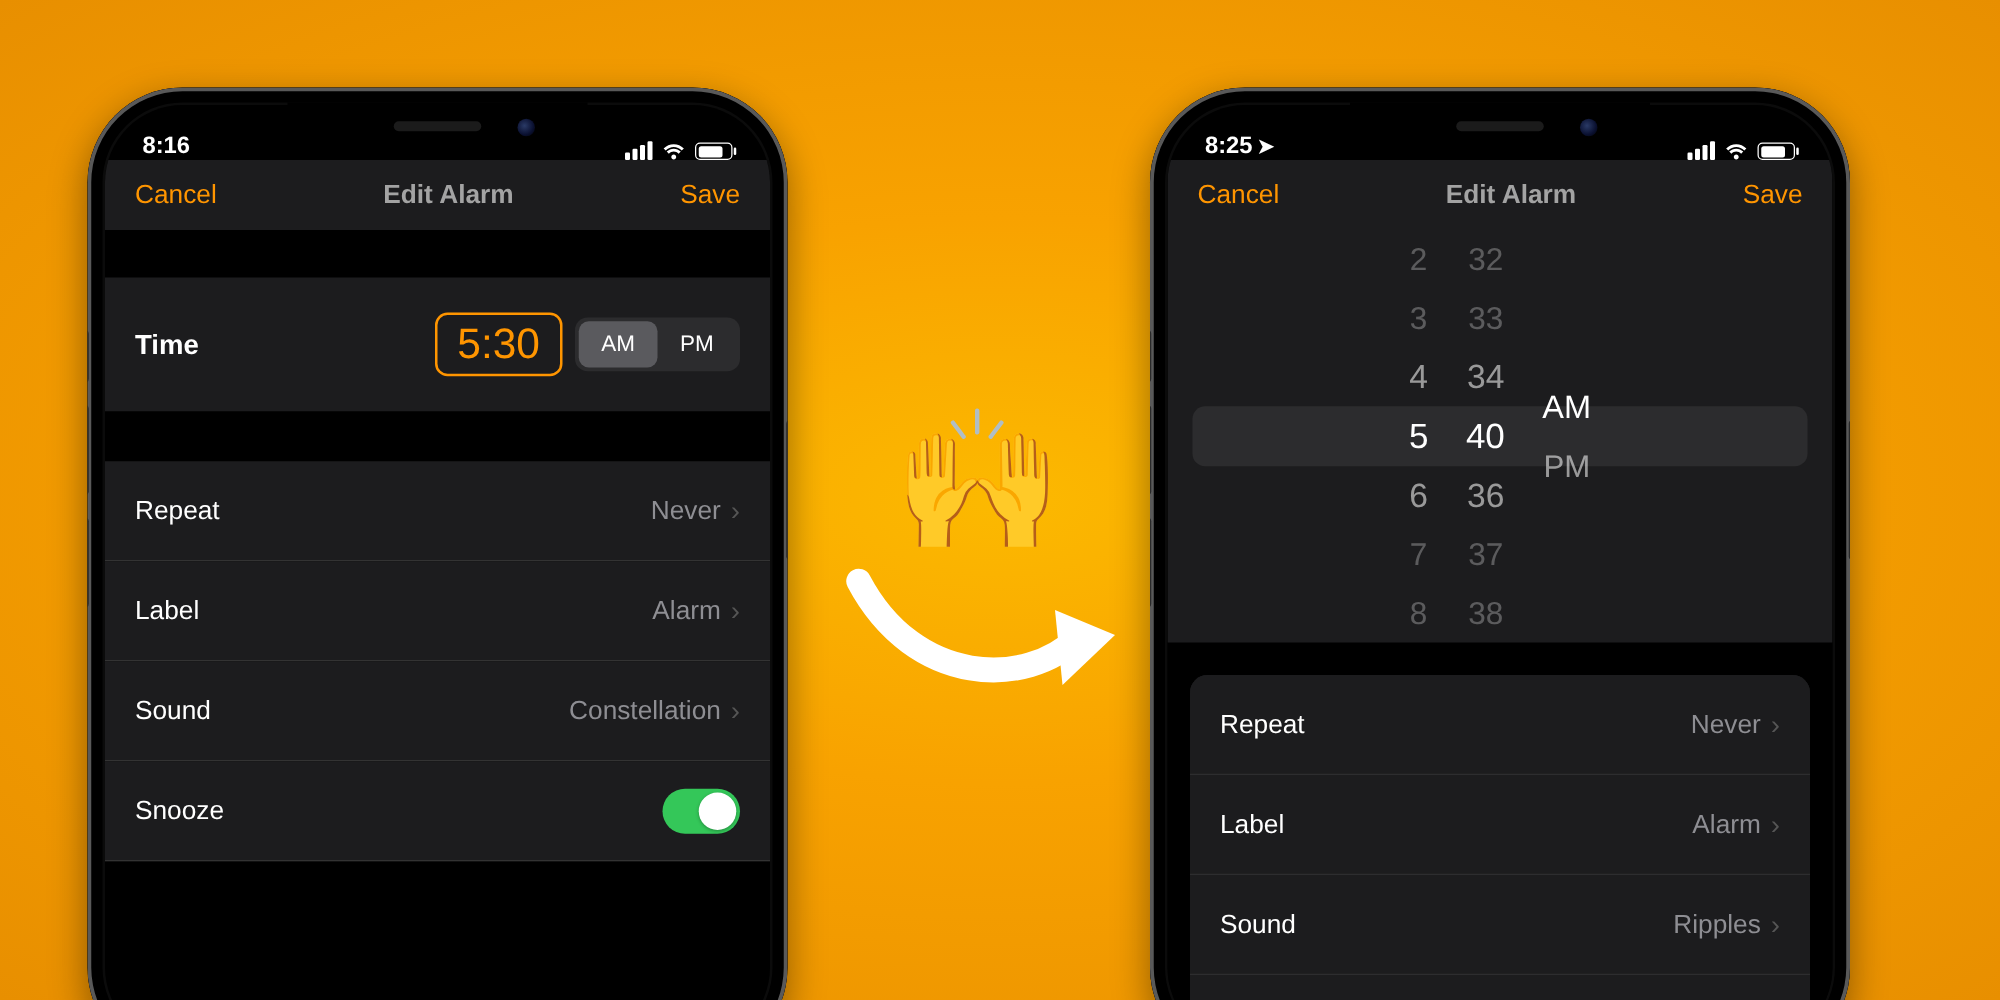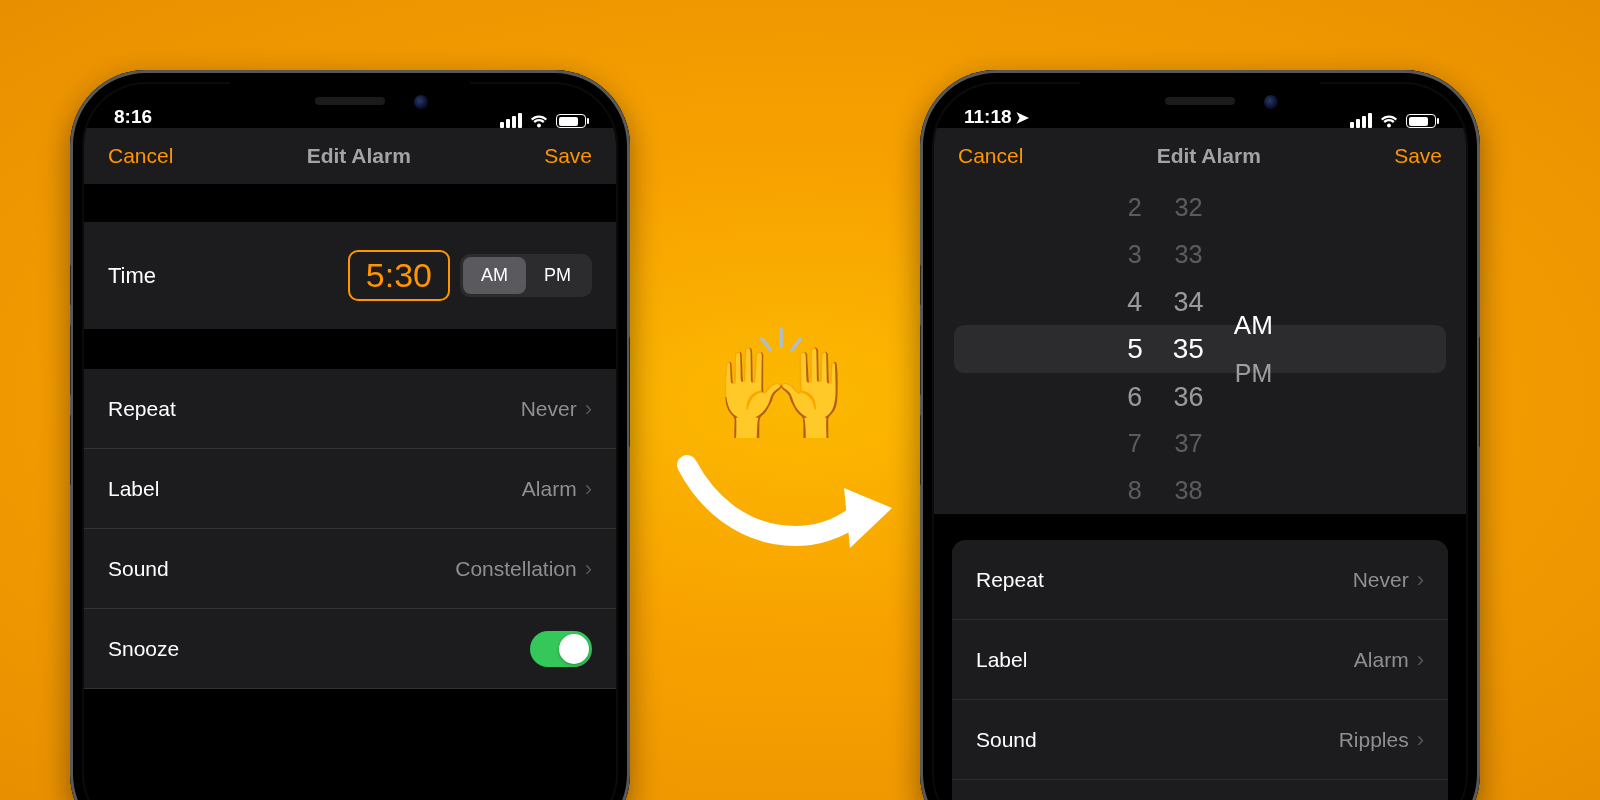--- a/index.html
+++ b/index.html
@@ -68,21 +68,21 @@
     padding:0 24px; background:#1c1c1e; font-size:21px;
   }
   .nav .title{ font-weight:600; color:#a3a3a3; }
   .nav .btn{ color:#ff9500; }
   .divider{ height:38px; background:#000;}
   
   .time-row{
     padding:28px 24px; background:#1c1c1e;
     display:flex; align-items:center; justify-content:space-between;
   }
-  .time-row .lbl{ font-size:22px; font-weight:400; }
+  .time-row .lbl{ font-size:22px; font-weight:700; }
   .time-ctrls{ display:flex; align-items:center; gap:10px;}
   .time-val{
     border:2px solid #ff9500; border-radius:10px;
     padding:4px 16px; font-size:34px; color:#ff9500; font-weight:500;
     font-variant-numeric:tabular-nums;
     background:#1c1c1e;
     position:relative;
   }
   .segment{ display:flex; background:#2c2c2e; border-radius:10px; padding:3px;}
   .seg-opt{ padding:8px 18px; font-size:18px; color:#fff; border-radius:8px;}
@@ -226,21 +226,21 @@
     <span class="side-btn btn-l2"></span>
   <span class="side-btn btn-l3"></span>
     <span class="side-btn btn-r"></span>
   <div class="notch">
     <span class="speaker"></span>
       <span class="camera"></span>
   </div>
   <div class="screen">
     <div class="status">
       <span class="time">
-        <span>11:18</span>
+        <span>8:25</span>
         <span class="loc">➤</span>
       </span>
       <span class="icons">
         <span class="sig">
             <i></i>
             <i></i>
             <i></i>
             <i></i>
           </span>
         <svg class="wifi" viewBox="0 0 24 18">
@@ -265,21 +265,21 @@
           <span class="w-item n1">4</span>
           <span class="w-item sel">5</span>
           <span class="w-item n1">6</span>
           <span class="w-item">7</span>
           <span class="w-item">8</span>
         </div>
         <div class="wheel">
           <span class="w-item">32</span>
           <span class="w-item">33</span>
           <span class="w-item n1">34</span>
-          <span class="w-item sel">35</span>
+          <span class="w-item sel">40</span>
           <span class="w-item n1">36</span>
           <span class="w-item">37</span>
           <span class="w-item">38</span>
         </div>
         <div class="wheel ampm">
           <span class="w-item sel">AM</span>
           <span class="w-item n1">PM</span>
         </div>
       </div>
     </div>

